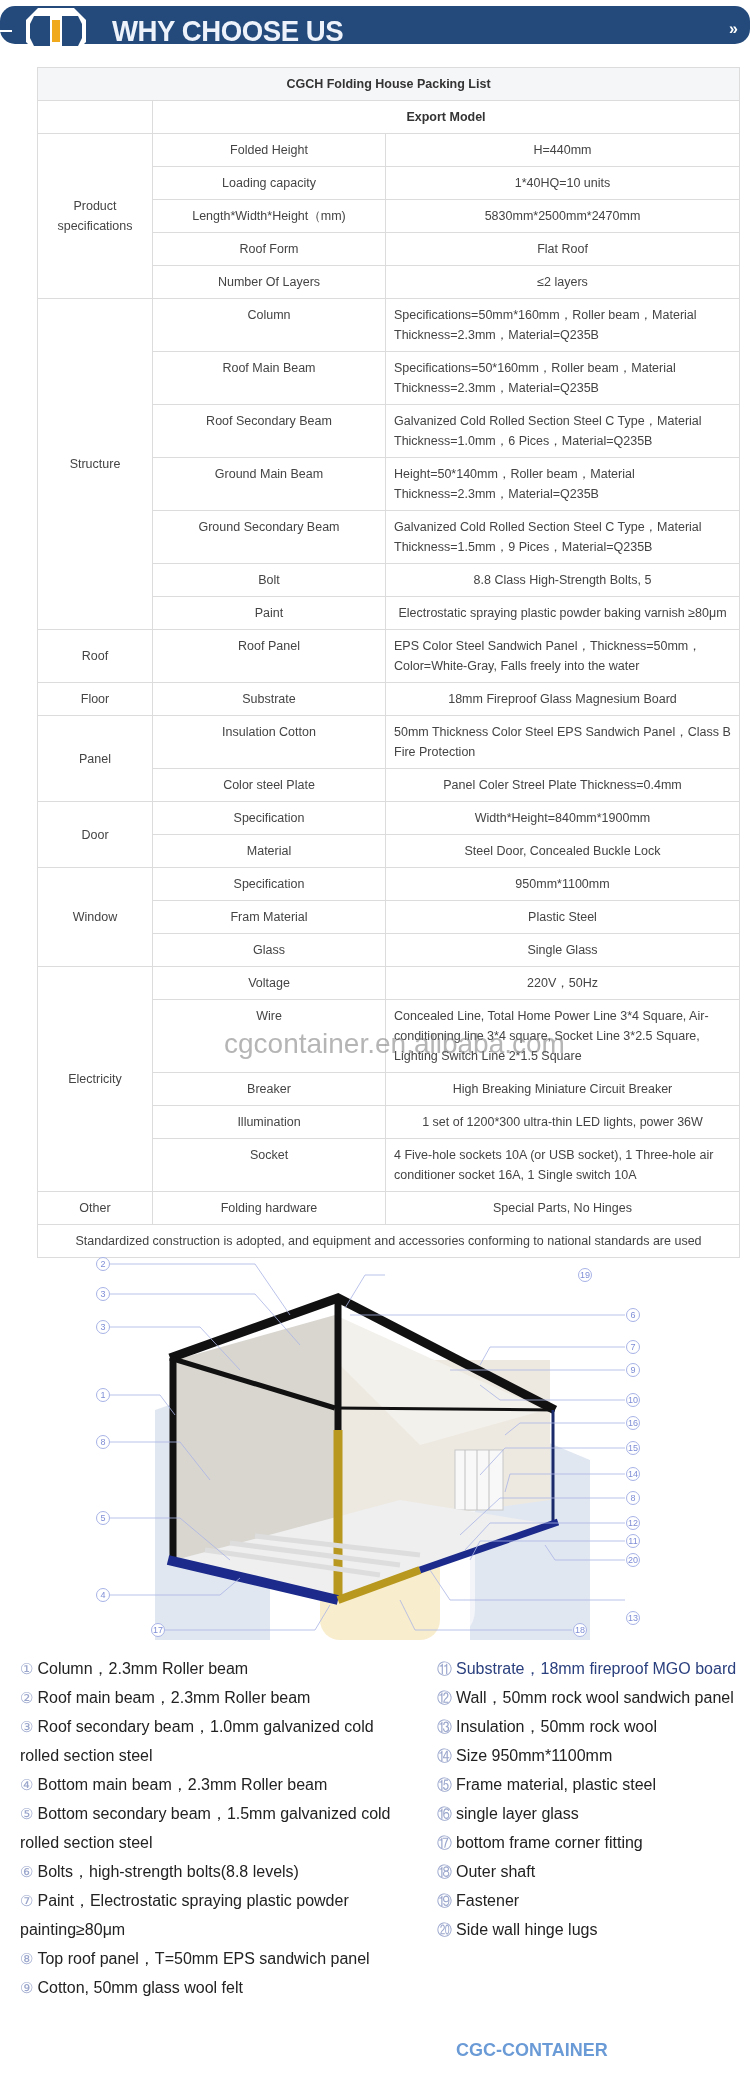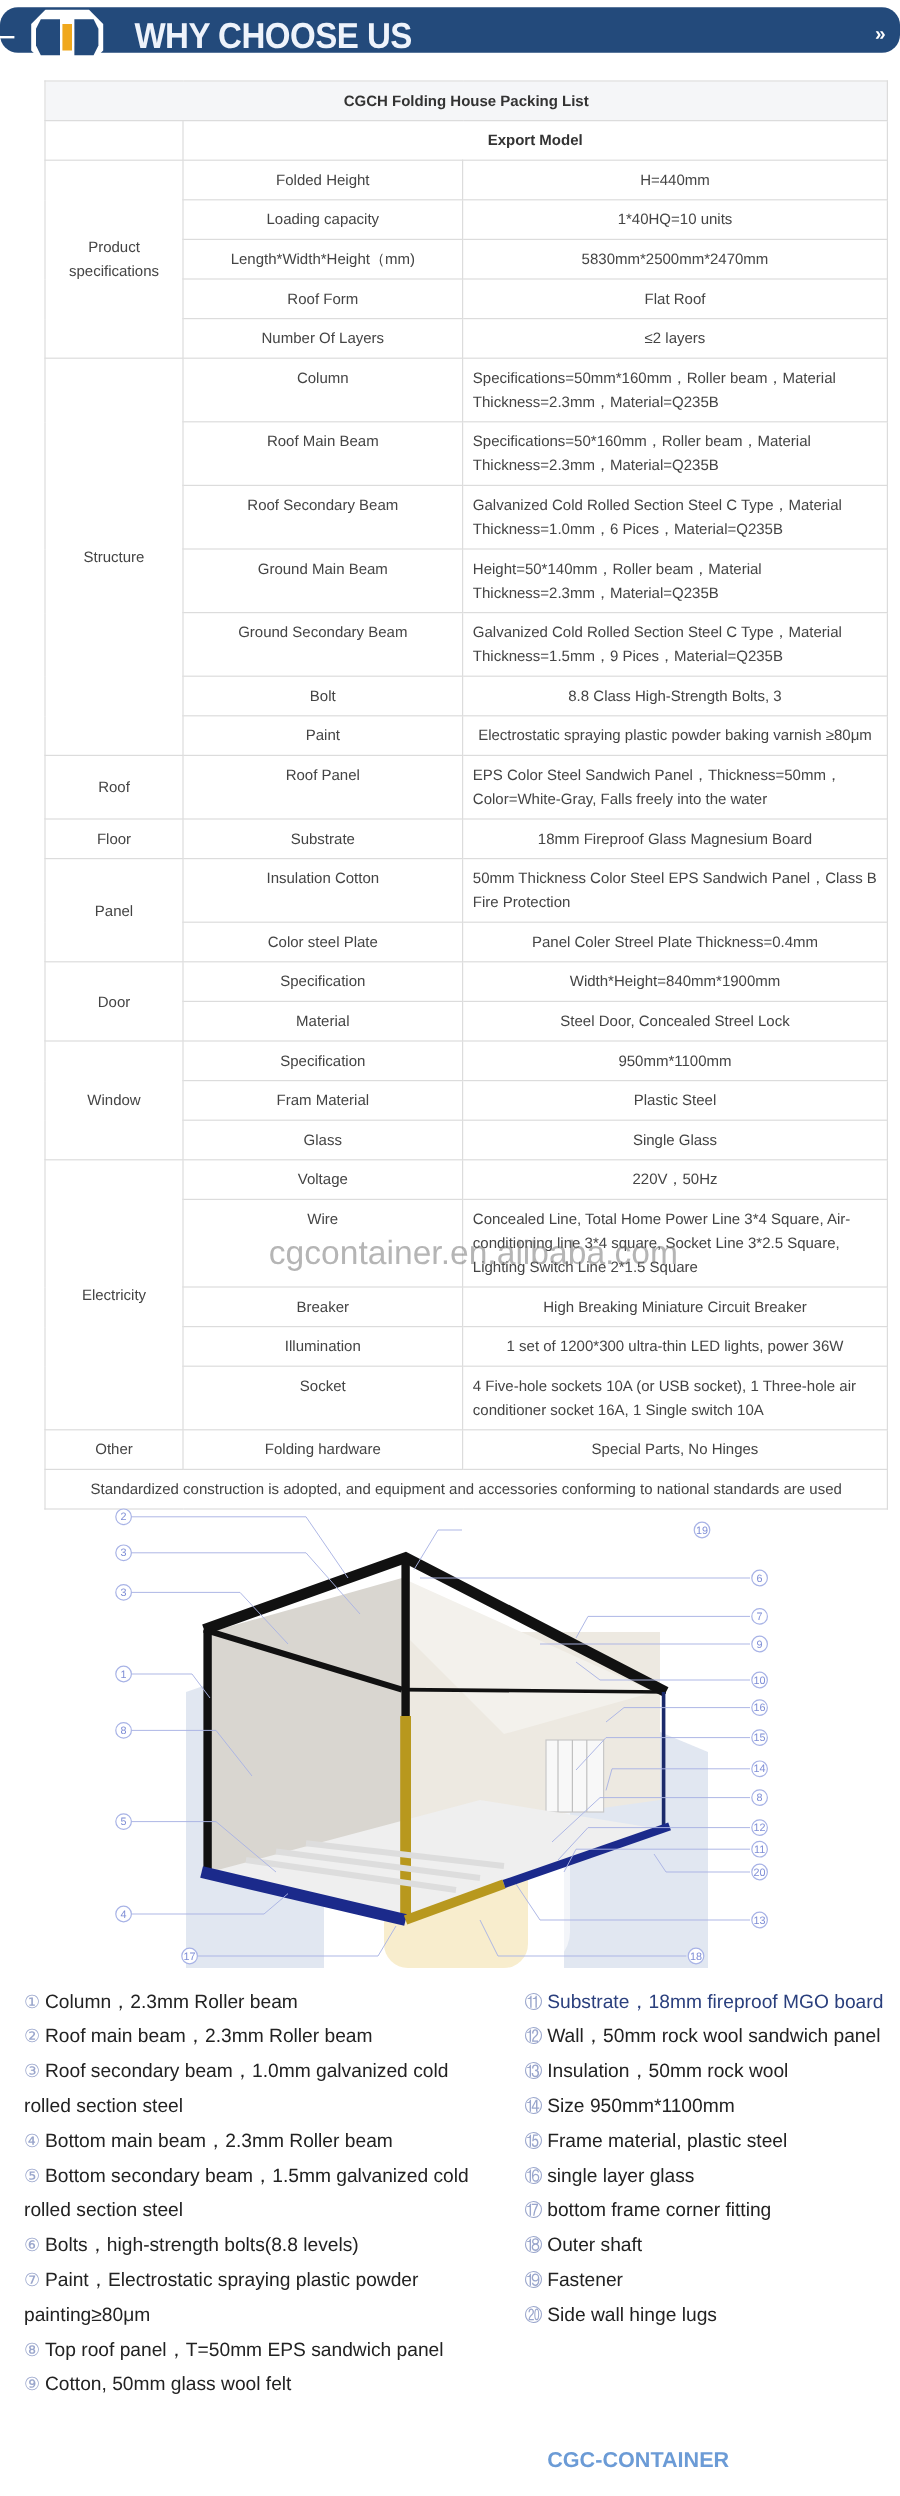--- a/index.html
+++ b/index.html
@@ -101,21 +101,21 @@
       <tr>
         <td class="c-item">Ground Main Beam</td>
         <td class="c-val">Height=50*140mm，Roller beam，Material Thickness=2.3mm，Material=Q235B</td>
       </tr>
       <tr>
         <td class="c-item">Ground Secondary Beam</td>
         <td class="c-val">Galvanized Cold Rolled Section Steel C Type，Material Thickness=1.5mm，9 Pices，Material=Q235B</td>
       </tr>
       <tr>
         <td class="c-item single">Bolt</td>
-        <td class="c-val single">8.8 Class High-Strength Bolts, 3</td>
+        <td class="c-val single">8.8 Class High-Strength Bolts, 5</td>
       </tr>
       <tr>
         <td class="c-item single">Paint</td>
         <td class="c-val single">Electrostatic spraying plastic powder baking varnish ≥80μm</td>
       </tr>
       <tr>
         <td class="c-cat" rowspan="1">Roof</td>
         <td class="c-item">Roof Panel</td>
         <td class="c-val">EPS Color Steel Sandwich Panel，Thickness=50mm，Color=White-Gray, Falls freely into the water</td>
       </tr>
@@ -133,21 +133,21 @@
         <td class="c-item single">Color steel Plate</td>
         <td class="c-val single">Panel Coler Streel Plate Thickness=0.4mm</td>
       </tr>
       <tr>
         <td class="c-cat" rowspan="2">Door</td>
         <td class="c-item single">Specification</td>
         <td class="c-val single">Width*Height=840mm*1900mm</td>
       </tr>
       <tr>
         <td class="c-item single">Material</td>
-        <td class="c-val single">Steel Door, Concealed Streel Lock</td>
+        <td class="c-val single">Steel Door, Concealed Buckle Lock</td>
       </tr>
       <tr>
         <td class="c-cat" rowspan="3">Window</td>
         <td class="c-item single">Specification</td>
         <td class="c-val single">950mm*1100mm</td>
       </tr>
       <tr>
         <td class="c-item single">Fram Material</td>
         <td class="c-val single">Plastic Steel</td>
       </tr>
@@ -272,21 +272,21 @@
       <div class="callout" style="left: 626px; top: 80px;">7</div>
       <div class="callout" style="left: 626px; top: 103px;">9</div>
       <div class="callout" style="left: 626px; top: 133px;">10</div>
       <div class="callout" style="left: 626px; top: 156px;">16</div>
       <div class="callout" style="left: 626px; top: 181px;">15</div>
       <div class="callout" style="left: 626px; top: 207px;">14</div>
       <div class="callout" style="left: 626px; top: 231px;">8</div>
       <div class="callout" style="left: 626px; top: 256px;">12</div>
       <div class="callout" style="left: 626px; top: 274px;">11</div>
       <div class="callout" style="left: 626px; top: 293px;">20</div>
-      <div class="callout" style="left: 626px; top: 333px; text-align: center;">13</div>
+      <div class="callout" style="left: 626px; top: 351px; text-align: center;">13</div>
       <div class="callout" style="left: 573px; top: 363px;">18</div>
     </div>
 </div>
 
 <div class="legend left" id="legend-left">
     <div class="item"><span class="num">①</span><span>Column，2.3mm Roller beam</span></div>
     <div class="item"><span class="num">②</span><span>Roof main beam，2.3mm Roller beam</span></div>
     <div class="item"><span class="num">③</span><span>Roof secondary beam，1.0mm galvanized cold rolled section steel</span></div>
     <div class="item"><span class="num">④</span><span>Bottom main beam，2.3mm Roller beam</span></div>
     <div class="item"><span class="num">⑤</span><span>Bottom secondary beam，1.5mm galvanized cold rolled section steel</span></div>

